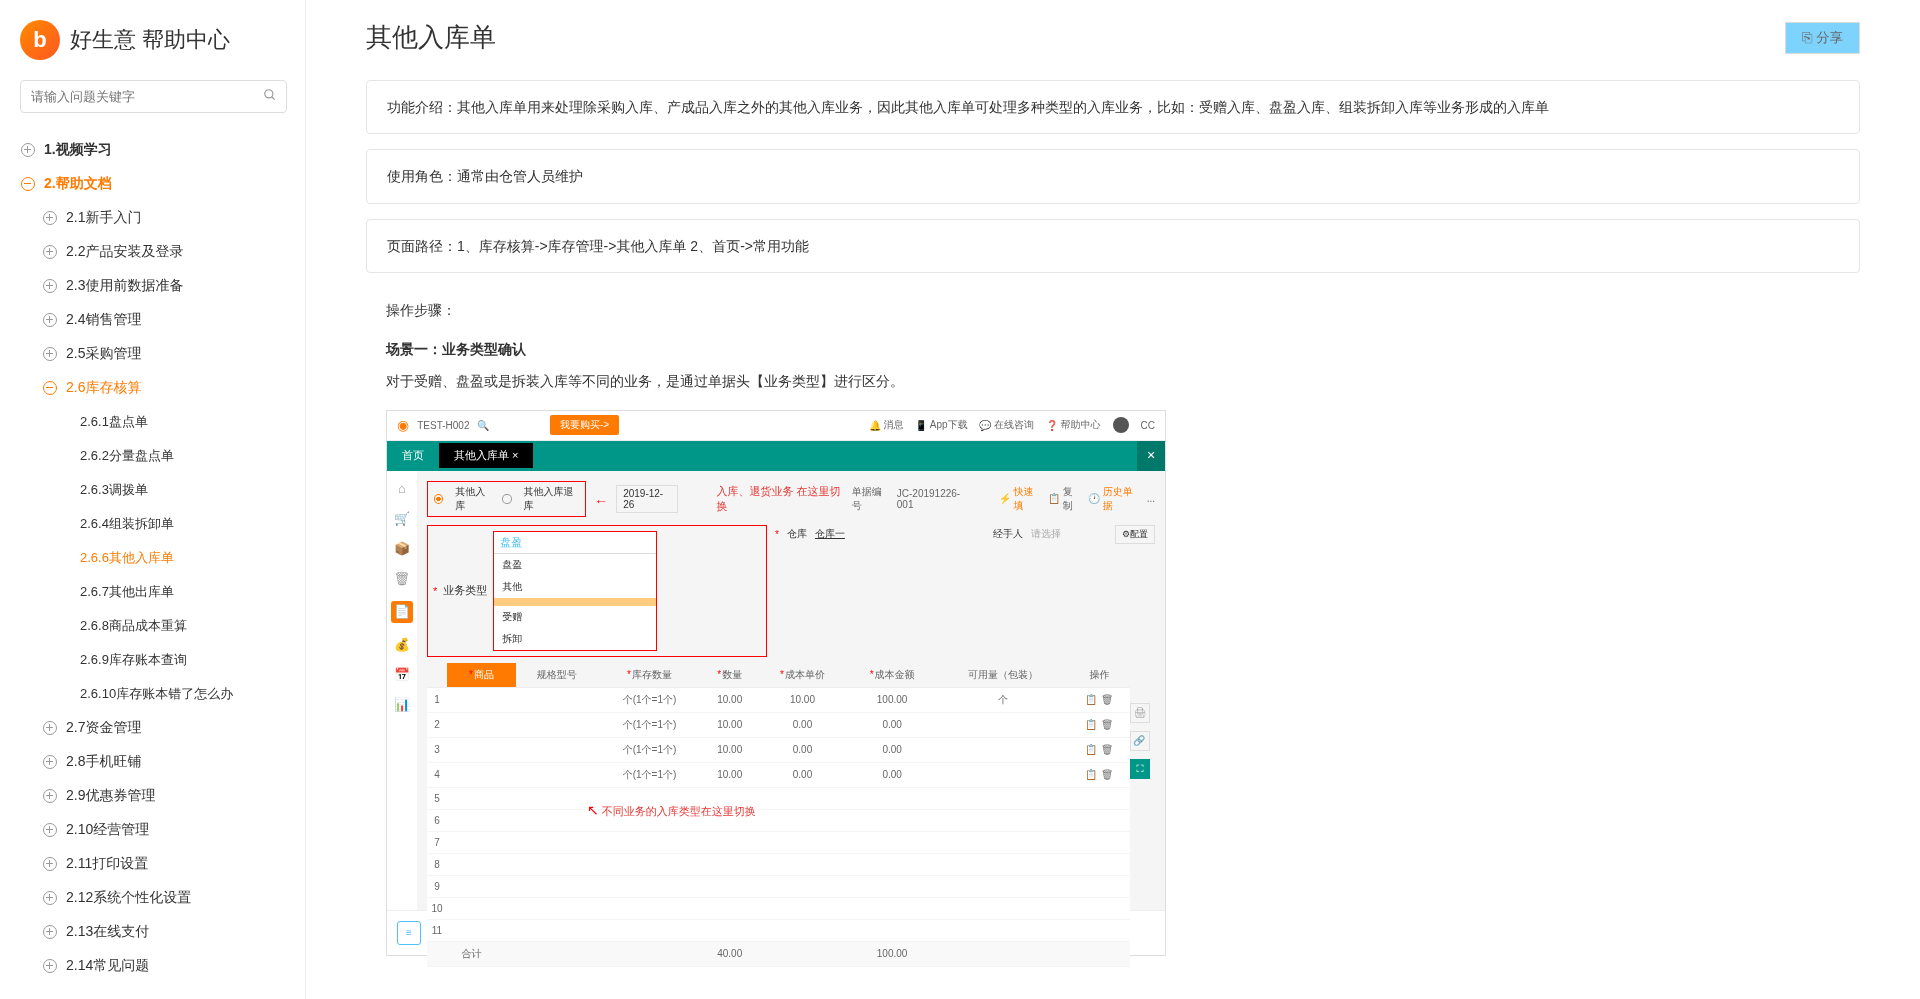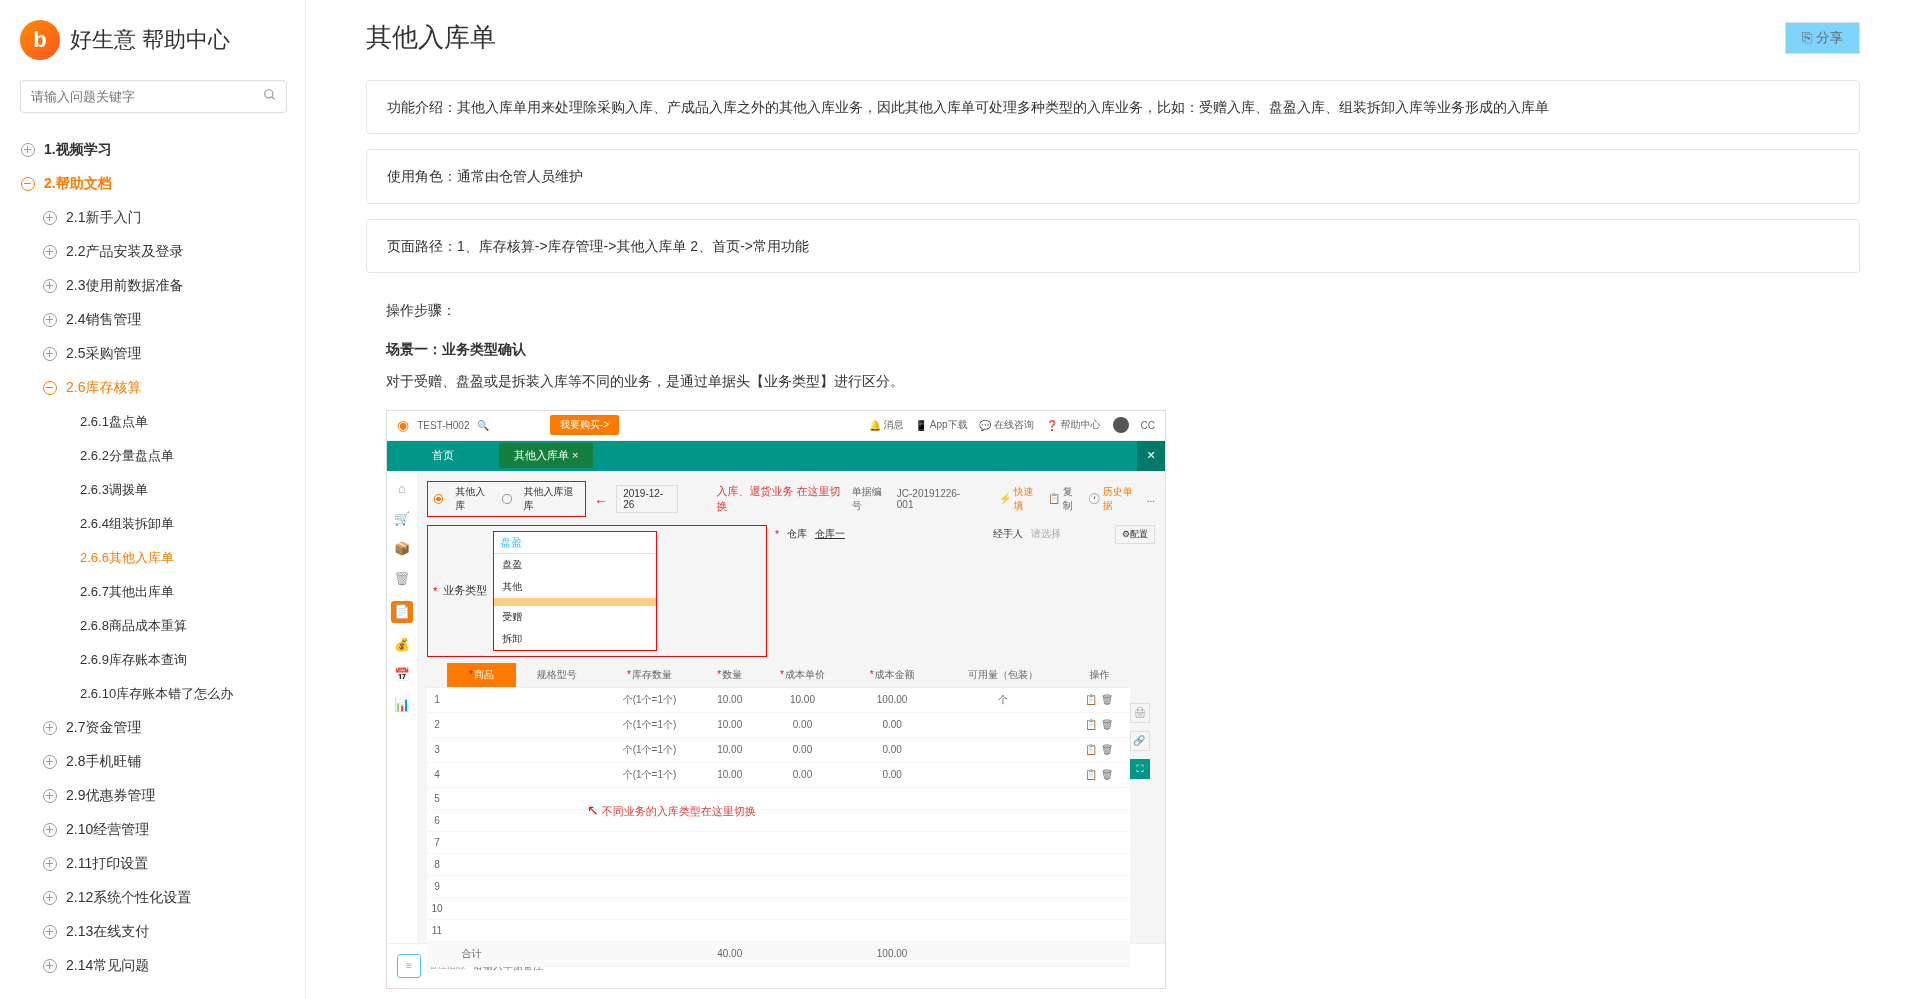--- a/index.html
+++ b/index.html
@@ -34,22 +34,22 @@
     .content-body { padding: 10px 20px; }
     .section-title { font-size: 14px; font-weight: bold; color: #333; margin: 18px 0 10px 0; }
     .section-text { font-size: 14px; color: #333; line-height: 1.8; margin-bottom: 8px; }
     .screenshot { border: 1px solid #ddd; margin: 15px 0; width: 780px; background: #fff; font-size: 11px; }
     .ss-header { height: 30px; background: #fff; border-bottom: 1px solid #eee; display: flex; align-items: center; padding: 0 10px; }
     .ss-logo { color: #ff7a00; font-size: 14px; }
     .ss-header-right { margin-left: auto; display: flex; gap: 12px; color: #666; font-size: 10px; align-items:center;}
     .ss-header-item { display: flex; align-items: center; gap: 2px; }
     .ss-avatar { width:16px;height:16px;border-radius:50%;background:#555; }
     .ss-tabs { height: 30px; background: #009688; display: flex; align-items: center; }
-    .ss-tab { padding: 0 15px; color: #fff; font-size: 11px; height: 25px; display:flex;align-items:center;margin-left:30px;}
-    .ss-tab.dark { background: #15803d; }
+    .ss-tab { padding: 0 15px; color: #fff; font-size: 11px; height: 25px; display:flex;align-items:center;}
+    .ss-tab.dark { background: #000000; }
     .ss-close-all { margin-left:auto; width:28px;height:30px;background:#00796b;color:#fff;display:flex;align-items:center;justify-content:center;}
     .ss-body { display: flex; background: #f5f5f5; }
     .ss-leftbar { width: 30px; background: #fff; display: flex; flex-direction: column; align-items:center; padding-top:10px; gap:14px;}
     .ss-leftbar-icon { width:16px;height:16px;display:flex;align-items:center;justify-content:center;color:#999;font-size:13px;}
     .ss-leftbar-icon.active { background:#ff7a00;color:#fff;border-radius:3px;padding:3px;width:22px;height:22px;}
     .ss-main { flex: 1; padding: 10px; position: relative; }
     .ss-row { display:flex;align-items:center;gap:8px;margin-bottom:8px;font-size:10px;}
     .ss-radio-group { border:1.5px solid red; padding:3px 6px; display:flex;gap:10px;}
     .ss-radio { display:flex;align-items:center;gap:12px;}
     .ss-radio-dot { width:10px;height:10px;border:1px solid #999;border-radius:50%;display:inline-block;}
@@ -425,21 +425,21 @@
                       </tr>
                   </tbody>
                 </table>
               </div>
               <div class="ss-rightbar">
                 <div class="ss-rightbar-icon">🖨</div>
                 <div class="ss-rightbar-icon">🔗</div>
                 <div class="ss-rightbar-icon teal">⛶</div>
               </div>
             </div>
-            <div style="position:relative;margin-top:-165px;margin-bottom:114px;">
+            <div style="position:relative;margin-top:-165px;margin-bottom:81px;">
               <span class="ss-annotation" style="margin-left:160px;"><span class="ss-arrow">↖</span> <span>不同业务的入库类型在这里切换</span></span>
             </div>
           </div>
         </div>
         <div class="ss-remark">
           <div class="ss-remark-icon">≡</div>
           <div style="font-size:9px;color:#999;margin-right:8px;">备注信息</div>
           <input class="ss-remark-input" placeholder="请输入单据备注" style="">
         </div>
 

